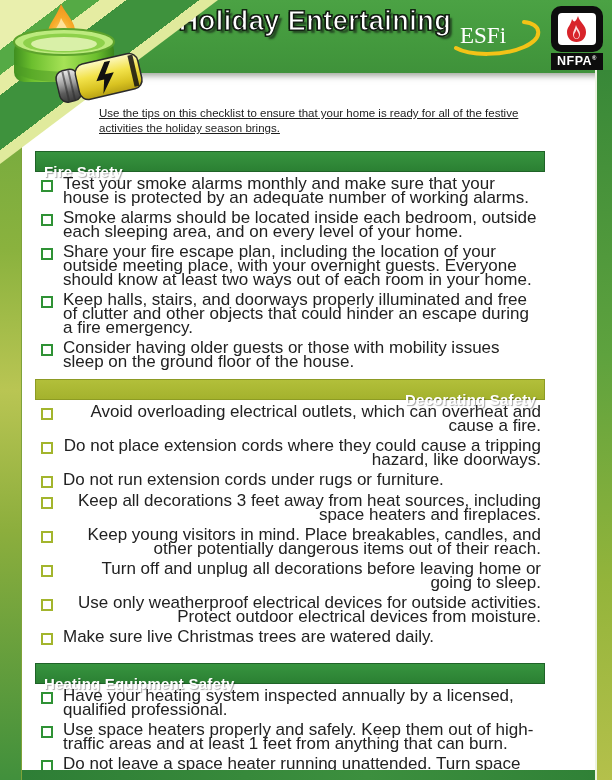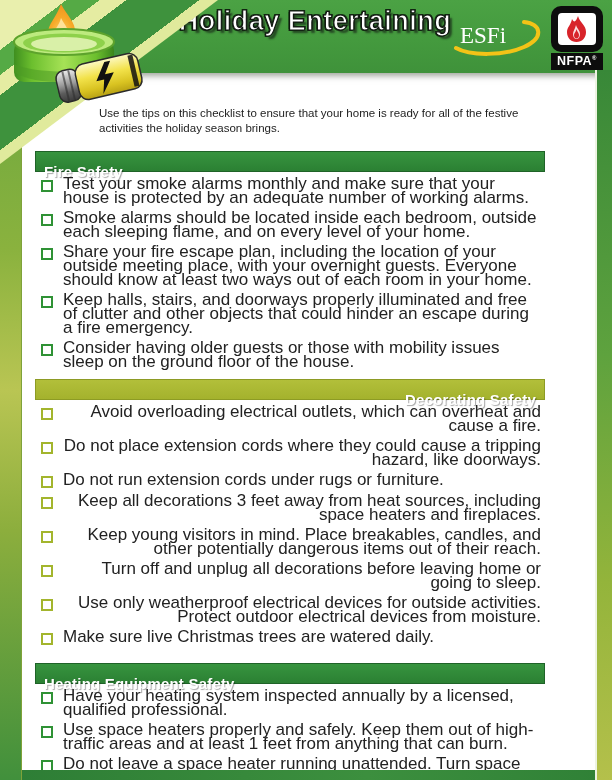--- a/index.html
+++ b/index.html
@@ -35,21 +35,21 @@
   .nfpa{position:absolute;right:9px;top:6px;width:52px;z-index:5;}
   .nfpa-box{box-sizing:border-box;width:52px;height:46px;background:#0d0d0d;border-radius:10px;
     display:flex;align-items:center;justify-content:center;}
   .nfpa-inner{width:38px;height:32px;background:#fff;border-radius:4px;display:flex;align-items:center;justify-content:center;}
   .nfpa-label{margin-top:1px;background:#0d0d0d;color:#fff;font-weight:bold;font-size:12.5px;
     text-align:center;letter-spacing:.5px;padding:1px 0 2px;}
   .nfpa-label sup{font-size:6px;}
 
   
   .content{position:absolute;left:35px;top:100px;width:510px;z-index:1;}
-  .intro{margin:6px 0 15px 64px;width:436px;font-size:11.5px;line-height:15px;color:#1d1d1d;}
+  .intro{margin:6px 0 15px 64px;width:436px;font-size:11.5px;line-height:15px;color:#1d1d1d;text-decoration:underline;}
 
   .section{margin-bottom:10px;}
   .section-bar{box-sizing:border-box;height:21px;margin-bottom:5px;padding:11px 8px 0;
     color:#fff;font-size:15px;font-weight:bold;letter-spacing:.2px;
     text-shadow:1px 1px 1px rgba(0,0,0,.35);}
   .theme-green .section-bar{background:linear-gradient(180deg,#37943f,#2b8033);border:1px solid #1f6328;}
   .theme-olive .section-bar{background:linear-gradient(180deg,#b2bf3a,#a4b22d);border:1px solid #8d9b24;}
   .theme-olive{margin-bottom:18px;text-align:right;}
   .section:last-child{margin-bottom:0;}
 
@@ -147,21 +147,21 @@
     <p class="intro">Use the tips on this checklist to ensure that your home is ready for all of the festive activities the holiday season brings.</p>
     <div id="sections-root">
         <section class="section theme-green">
           <div class="section-bar">Fire Safety</div>
           <div class="item">
             <span class="box"></span>
             <span class="txt">Test your smoke alarms monthly and make sure that your house is protected by an adequate number of working alarms.</span>
           </div>
           <div class="item">
             <span class="box"></span>
-            <span class="txt">Smoke alarms should be located inside each bedroom, outside each sleeping flame, and on every level of your home.</span>
+            <span class="txt">Smoke alarms should be located inside each bedroom, outside each sleeping area, and on every level of your home.</span>
           </div>
           <div class="item">
             <span class="box"></span>
             <span class="txt">Share your fire escape plan, including the location of your outside meeting place, with your overnight guests.  Everyone should know at least two ways out of each room in your home.</span>
           </div>
           <div class="item">
             <span class="box"></span>
             <span class="txt">Keep halls, stairs, and doorways properly illuminated and free of clutter and other objects that could hinder an escape during a fire emergency.</span>
           </div>
           <div class="item">

